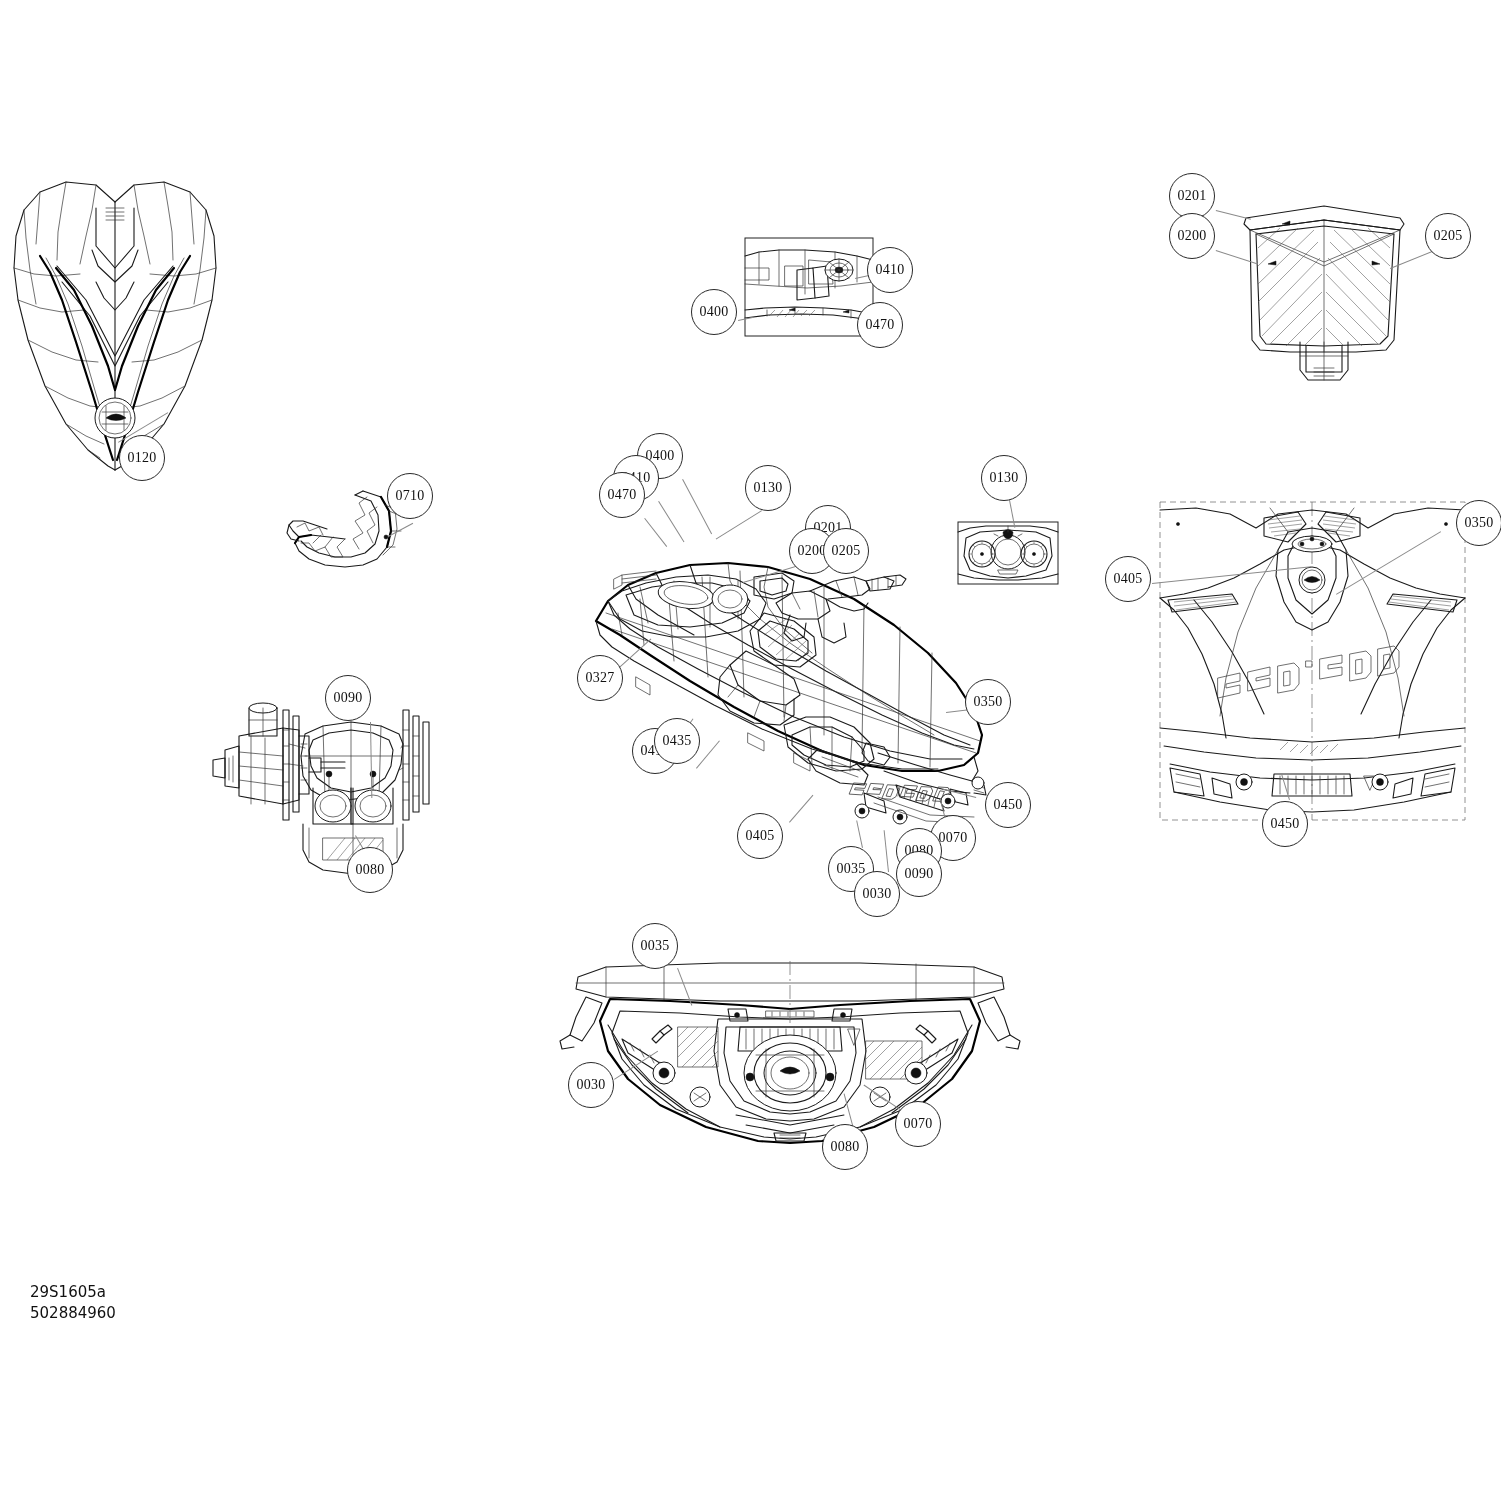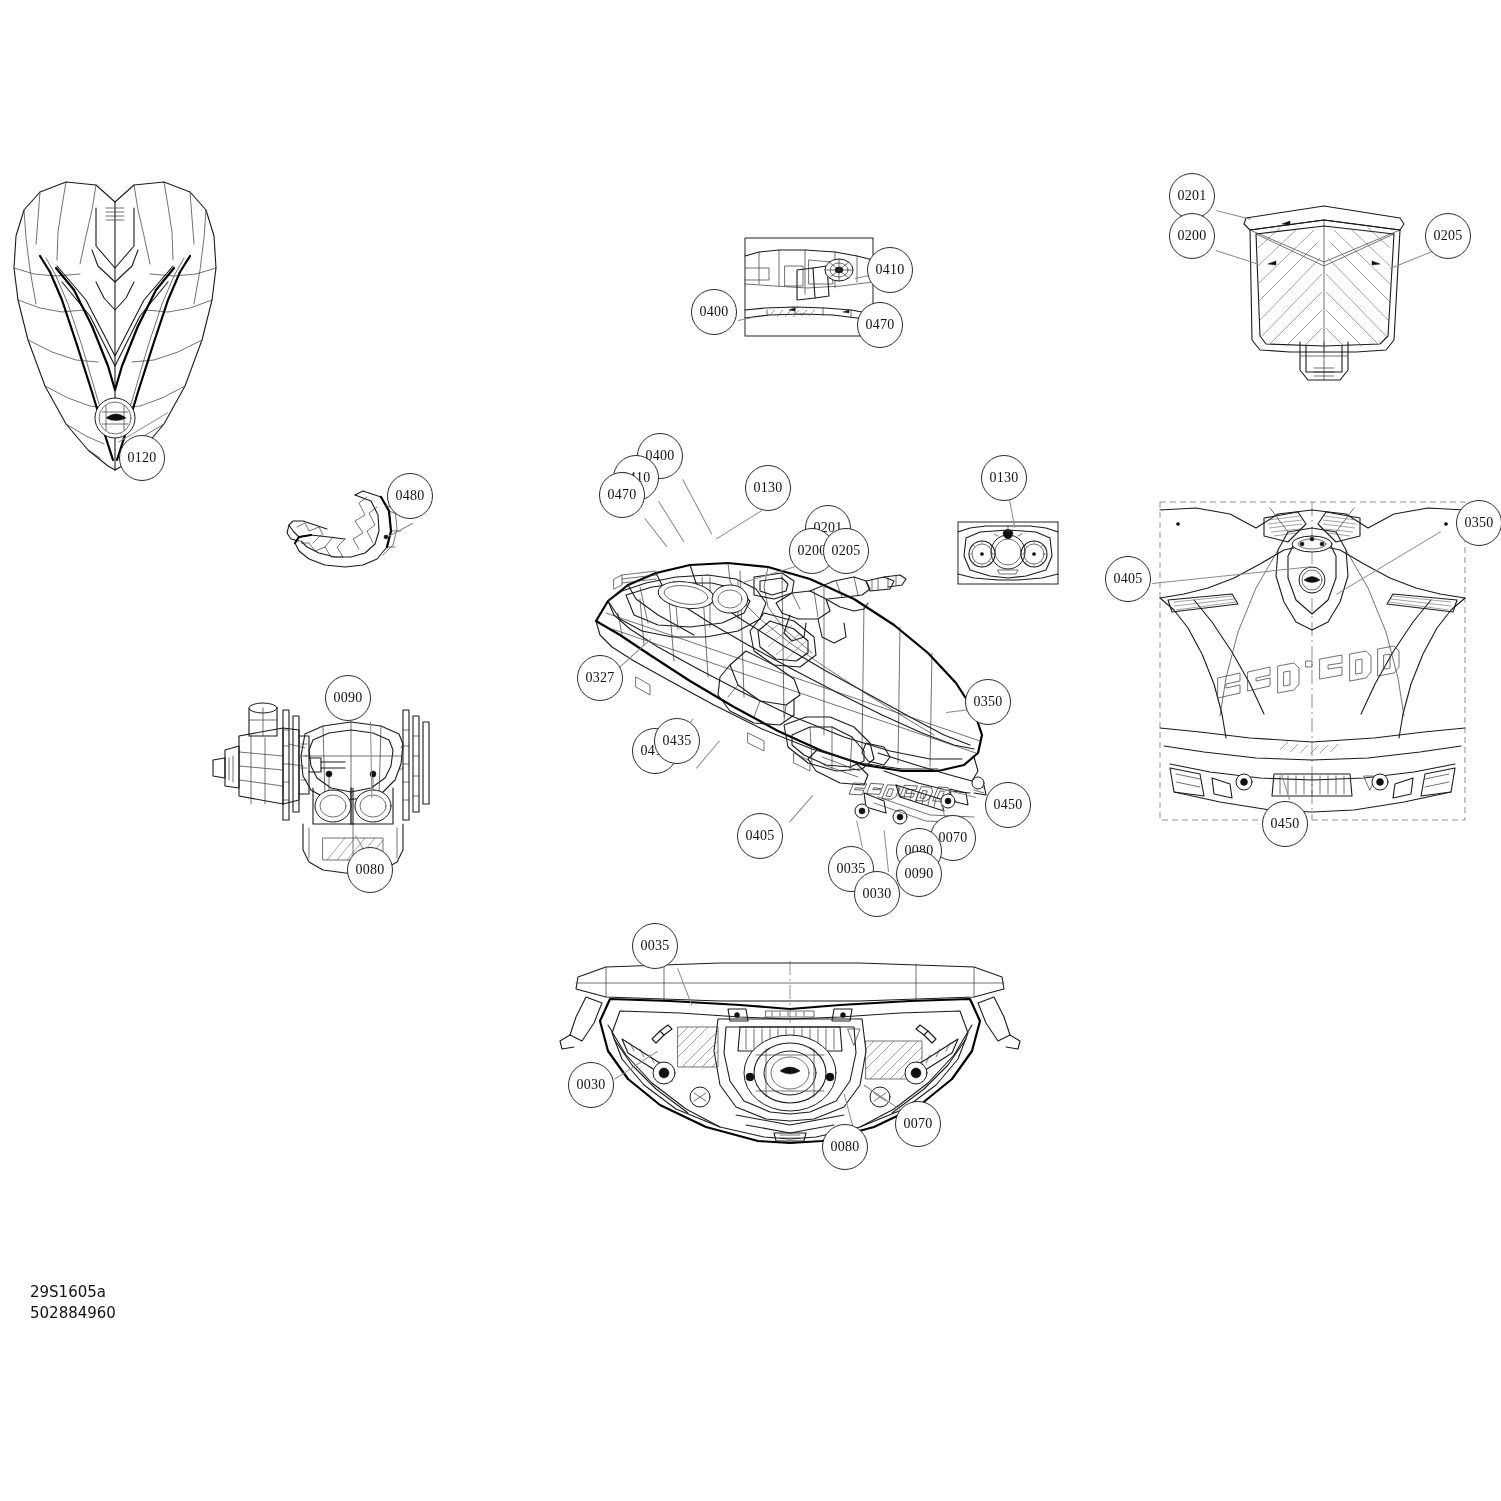--- a/index.html
+++ b/index.html
@@ -844,21 +844,21 @@
     </svg>
   </div>
   <div class="leader" style="left:678px; top:968px; width:40px; transform:rotate(69deg);"></div>
   <div class="leader" style="left:614px; top:1079px; width:52px; transform:rotate(-33deg);"></div>
   <div class="leader" style="left:900px; top:1110px; width:44px; transform:rotate(-146deg);"></div>
   <div class="leader" style="left:856px; top:1140px; width:48px; transform:rotate(-105deg);"></div>
 
 
   <div id="callout-layer">
       <div class="callout" style="left: 119px; top: 435px;">0120</div>
-      <div class="callout" style="left: 387px; top: 473px;">0480</div>
+      <div class="callout" style="left: 387px; top: 473px;">0710</div>
       <div class="callout" style="left: 325px; top: 675px;">0090</div>
       <div class="callout" style="left: 347px; top: 847px;">0080</div>
       <div class="callout" style="left: 691px; top: 289px;">0400</div>
       <div class="callout" style="left: 867px; top: 247px;">0410</div>
       <div class="callout" style="left: 857px; top: 302px;">0470</div>
       <div class="callout" style="left: 1169px; top: 173px;">0201</div>
       <div class="callout" style="left: 1169px; top: 213px;">0200</div>
       <div class="callout" style="left: 1425px; top: 213px;">0205</div>
       <div class="callout" style="left: 637px; top: 433px;">0400</div>
       <div class="callout" style="left: 613px; top: 455px;">0410</div>

